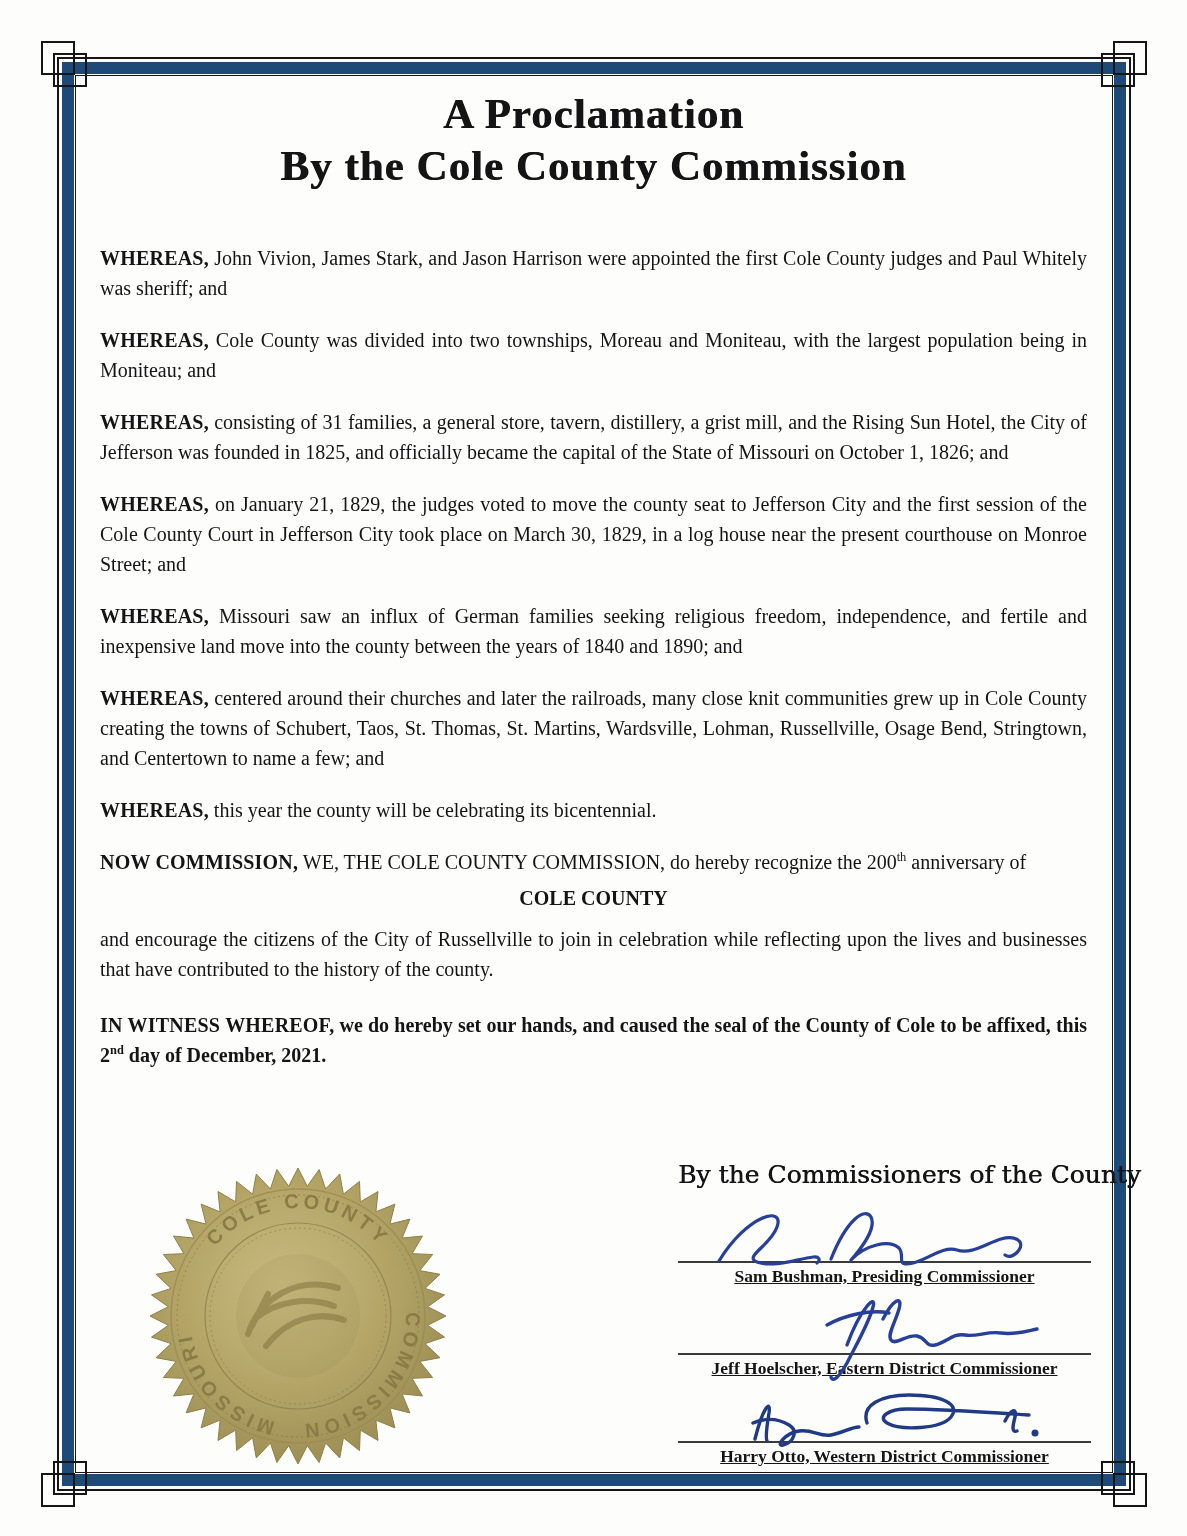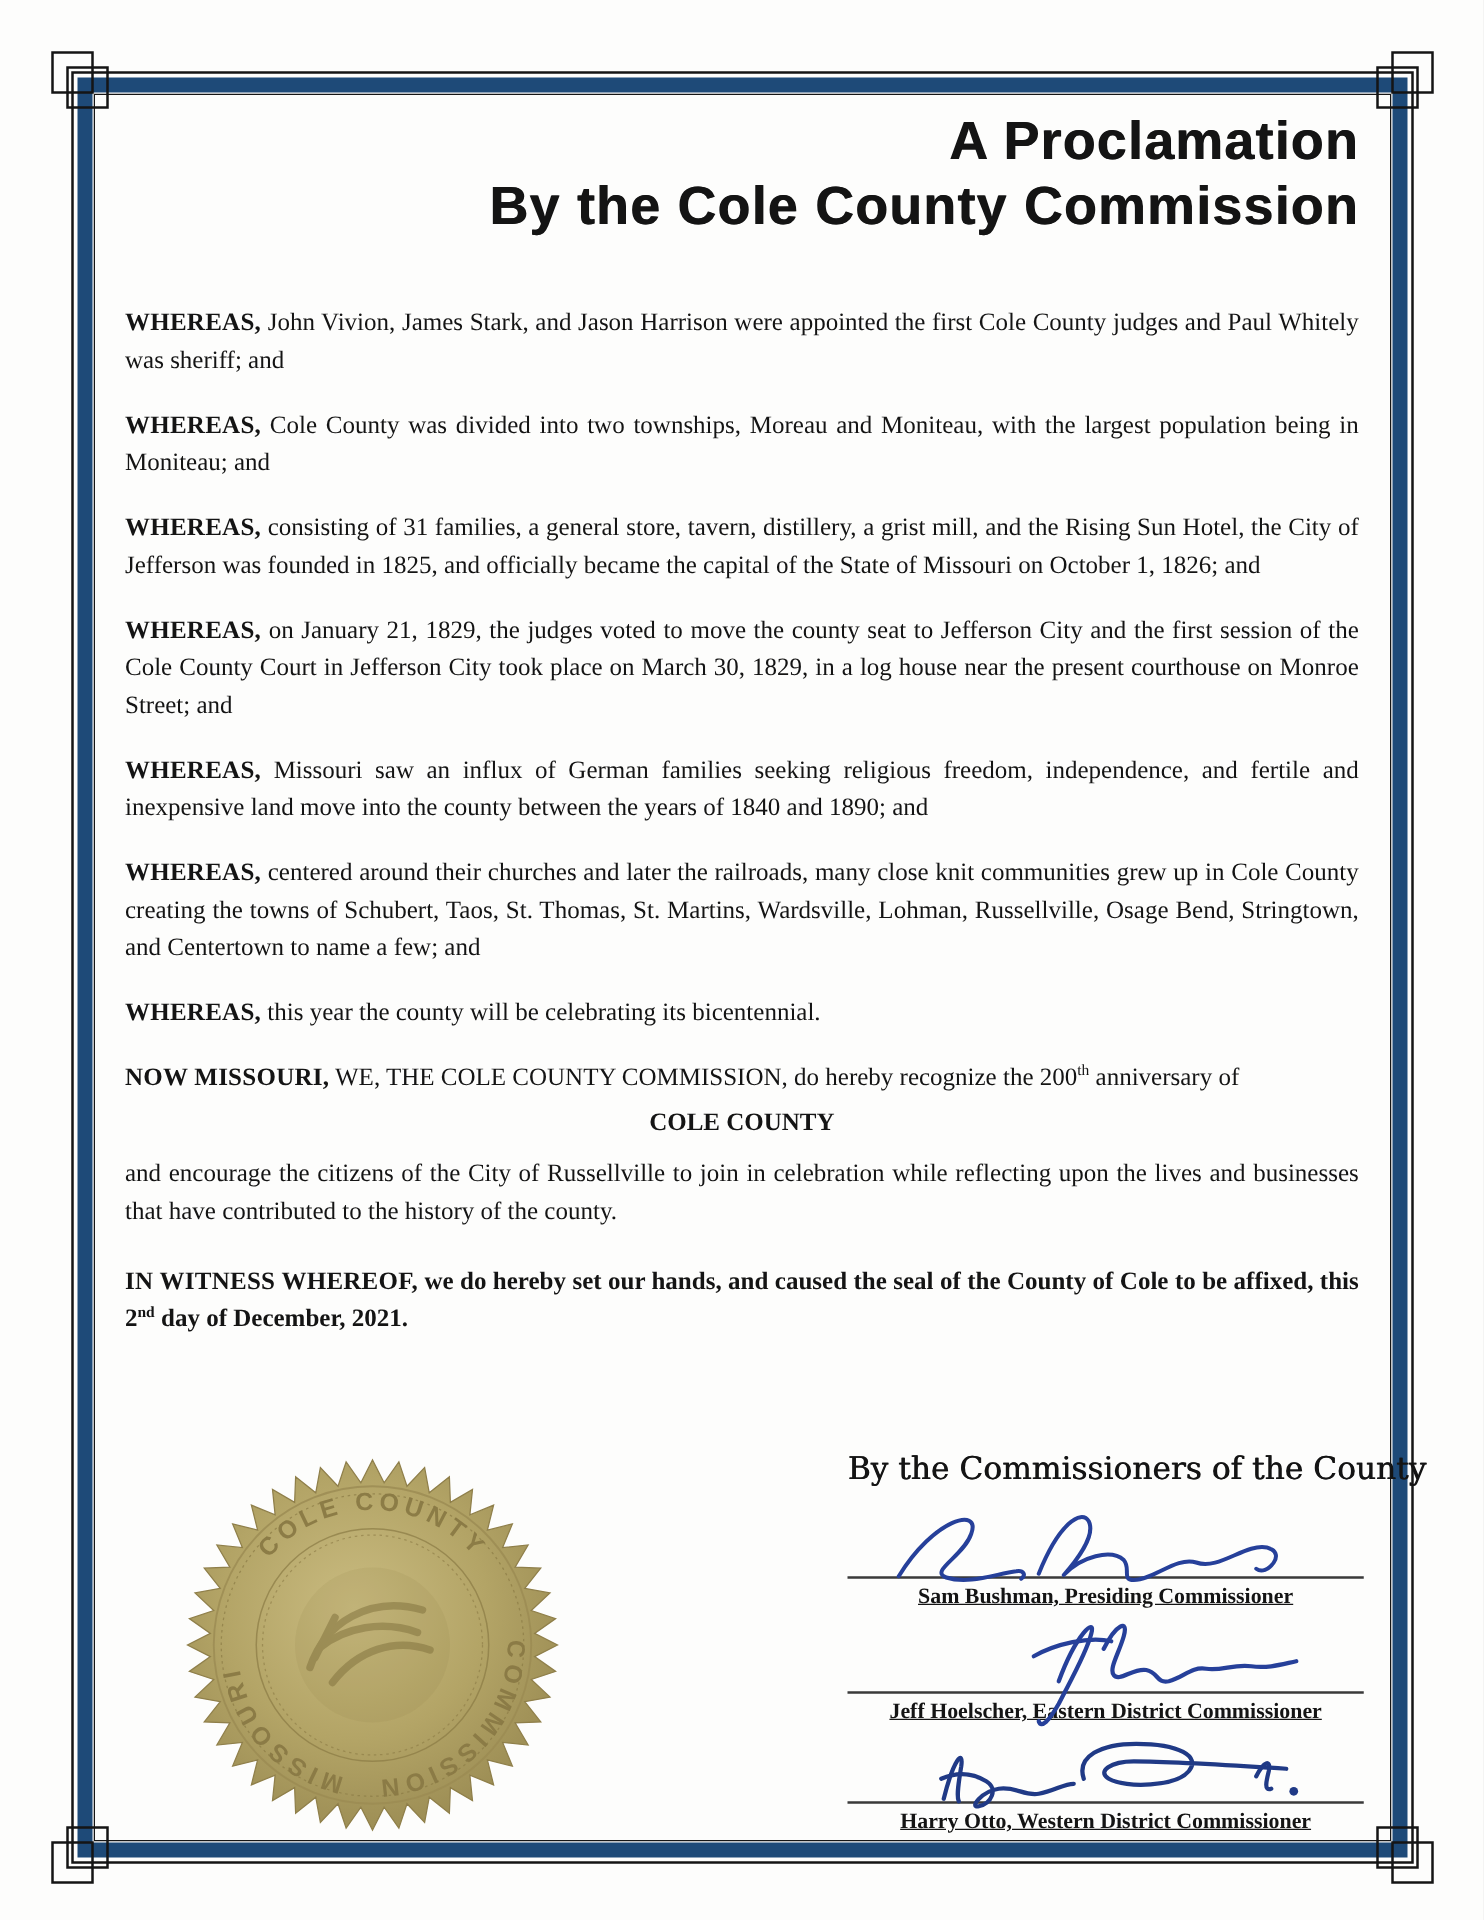--- a/index.html
+++ b/index.html
@@ -17,22 +17,22 @@
   .frame-band{position:absolute;inset:3px;border:12px solid #1e4a78;}
   .hair-in{position:absolute;inset:16px;border:1px solid #151515;}
   .corner{position:absolute;width:30px;height:30px;border:2px solid #151515;background:transparent;}
   .c-tl1{top:-18px;left:-18px;} .c-tl2{top:-6px;left:-6px;}
   .c-tr1{top:-18px;right:-18px;} .c-tr2{top:-6px;right:-6px;}
   .c-bl1{bottom:-18px;left:-18px;} .c-bl2{bottom:-6px;left:-6px;}
   .c-br1{bottom:-18px;right:-18px;} .c-br2{bottom:-6px;right:-6px;}
   
   .content{position:absolute;left:100px;right:100px;top:88px;}
   .title{
-    text-align:right;
-    font-family:Liberation Sans, sans-serif;
+    text-align:center;
+    font-family:Liberation Serif, serif;
     font-weight:bold;
     font-size:43px;
     line-height:1.2;
     letter-spacing:1px;
     text-shadow:0.6px 0 0 #141414;
     margin-bottom:52px;
   }
   .para{font-size:20px;line-height:1.5;text-align:justify;margin:0 0 22px 0;}
   .para b{letter-spacing:0.2px;}
   sup{font-size:0.62em;vertical-align:super;line-height:0;}
@@ -78,21 +78,21 @@
     </div>
 
     <p class="para"><b>WHEREAS,</b><span> John Vivion, James Stark, and Jason Harrison were appointed the first Cole County judges and Paul Whitely was sheriff; and</span></p>
     <p class="para"><b>WHEREAS,</b><span> Cole County was divided into two townships, Moreau and Moniteau, with the largest population being in Moniteau; and</span></p>
     <p class="para"><b>WHEREAS,</b><span> consisting of 31 families, a general store, tavern, distillery, a grist mill, and the Rising Sun Hotel, the City of Jefferson was founded in 1825, and officially became the capital of the State of Missouri on October 1, 1826; and</span></p>
     <p class="para"><b>WHEREAS,</b><span> on January 21, 1829, the judges voted to move the county seat to Jefferson City and the first session of the Cole County Court in Jefferson City took place on March 30, 1829, in a log house near the present courthouse on Monroe Street; and</span></p>
     <p class="para"><b>WHEREAS,</b><span> Missouri saw an influx of German families seeking religious freedom, independence, and fertile and inexpensive land move into the county between the years of 1840 and 1890; and</span></p>
     <p class="para"><b>WHEREAS,</b><span> centered around their churches and later the railroads, many close knit communities grew up in Cole County creating the towns of Schubert, Taos, St. Thomas, St. Martins, Wardsville, Lohman, Russellville, Osage Bend, Stringtown, and Centertown to name a few; and</span></p>
     <p class="para"><b>WHEREAS,</b><span> this year the county will be celebrating its bicentennial.</span></p>
 
-    <p class="para" style="margin-bottom:10px;"><b>NOW MISSOURI,</b><span> WE, THE COLE COUNTY COMMISSION, do hereby recognize the 200</span><sup>th</sup><span> anniversary of</span></p>
+    <p class="para" style="margin-bottom:10px;"><b>NOW COMMISSION,</b><span> WE, THE COLE COUNTY COMMISSION, do hereby recognize the 200</span><sup>th</sup><span> anniversary of</span></p>
 
     <div class="centerpiece">COLE COUNTY</div>
 
     <p class="para">and encourage the citizens of the City of Russellville to join in celebration while reflecting upon the lives and businesses that have contributed to the history of the county.</p>
 
     <p class="para" style="margin-top:26px;font-weight:bold;"><b>IN WITNESS WHEREOF,</b><span> we do hereby set our hands, and caused the seal of the County of Cole to be affixed, this 2</span><sup>nd</sup><span> day of December, 2021.</span></p>
   </div>
 
   <div class="seal-wrap">
     <svg width="300" height="300" viewBox="0 0 300 300">

